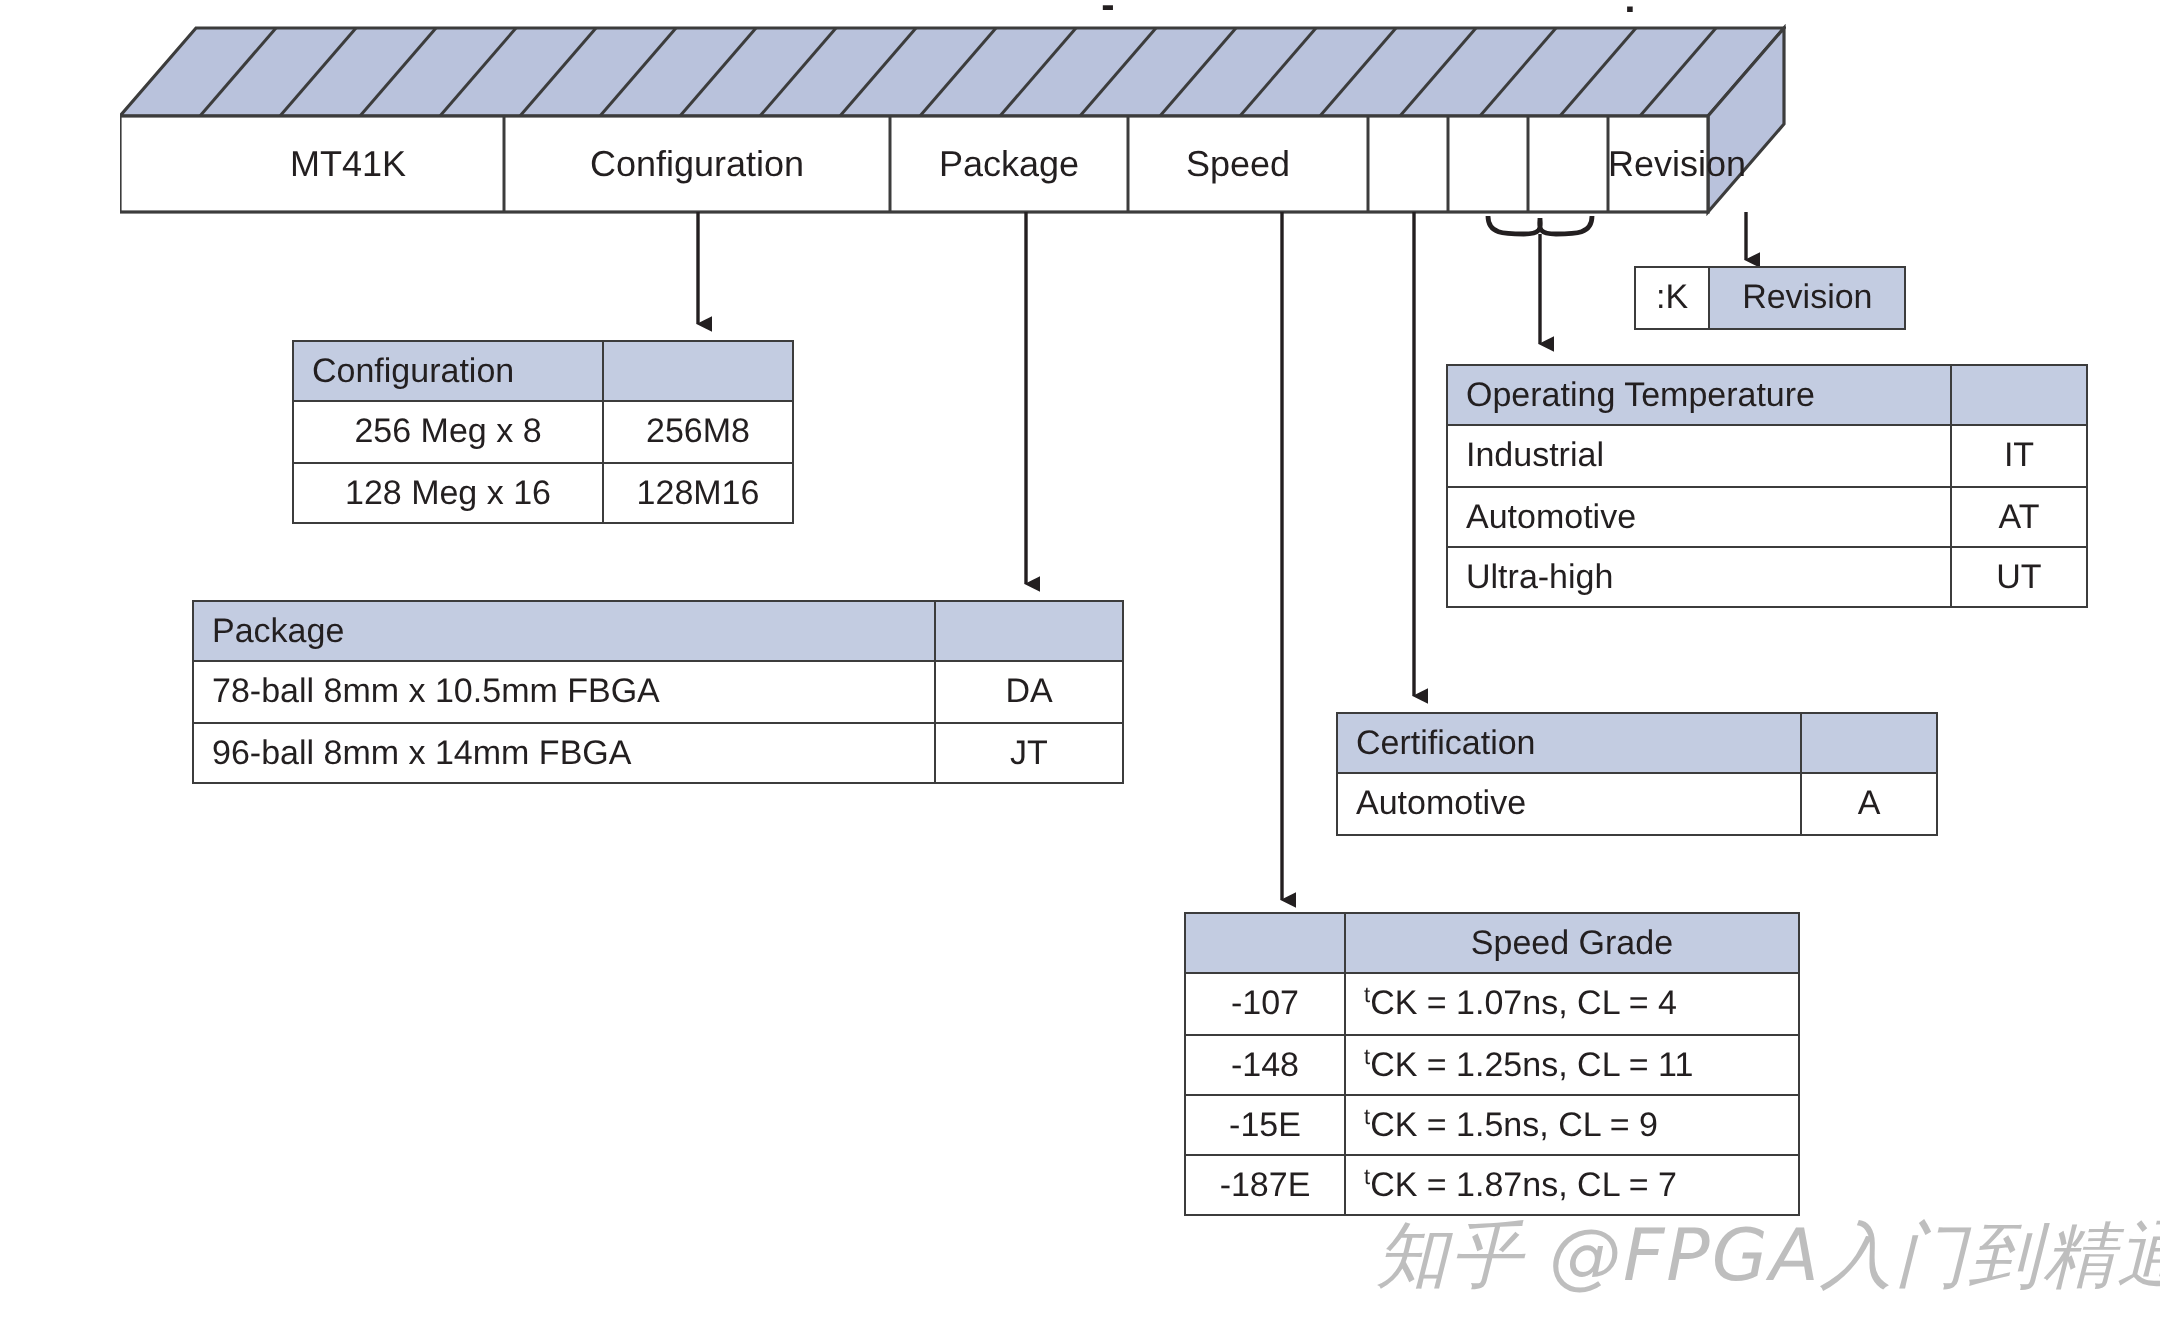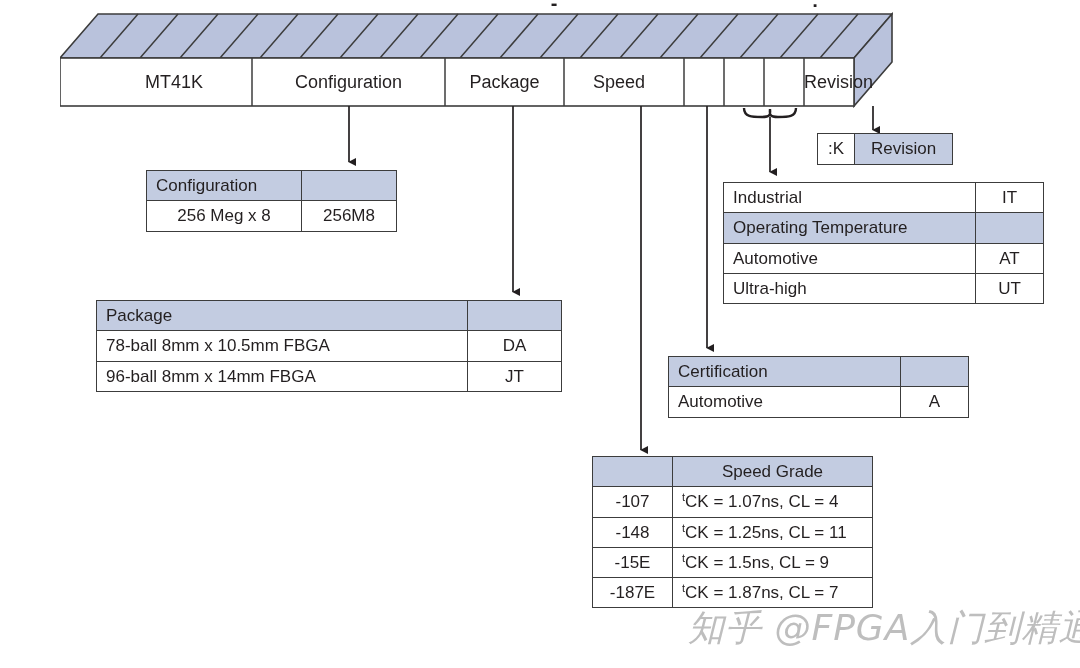--- a/index.html
+++ b/index.html
@@ -187,20 +187,24 @@
   <table class="tbl" style="left:146px; top:170px;">
     <tbody>
         <tr>
       <td class="hd" style="width:155px;">Configuration</td>
       <td class="hd" style="width:95px;"></td>
     </tr>
     <tr>
       <td class="ctr">256 Meg x 8</td>
       <td class="ctr">256M8</td>
     </tr>
+    <tr>
+      <td class="ctr">128 Meg x 16</td>
+      <td class="ctr">128M16</td>
+    </tr>
   </tbody>
     </table>
 
   <table class="tbl" style="left:96px; top:300px;">
     <tbody>
         <tr>
       <td class="hd" style="width:371px;">Package</td>
       <td class="hd" style="width:94px;"></td>
     </tr>
     <tr>
@@ -210,28 +214,28 @@
     <tr>
       <td>96-ball 8mm x 14mm FBGA</td>
       <td class="ctr">JT</td>
     </tr>
   </tbody>
     </table>
 
   <table class="tbl" style="left:723px; top:182px;">
     <tbody>
         <tr>
+      <td class="hd" style="width:252px;">Operating Temperature</td>
+      <td class="hd" style="width:68px;"></td>
+    </tr>
+    <tr>
       <td>Industrial</td>
       <td class="ctr">IT</td>
     </tr>
     <tr>
-      <td class="hd" style="width:252px;">Operating Temperature</td>
-      <td class="hd" style="width:68px;"></td>
-    </tr>
-    <tr>
       <td>Automotive</td>
       <td class="ctr">AT</td>
     </tr>
     <tr>
       <td>Ultra-high</td>
       <td class="ctr">UT</td>
     </tr>
   </tbody>
     </table>
 
@@ -245,21 +249,21 @@
       <td>Automotive</td>
       <td class="ctr">A</td>
     </tr>
   </tbody>
     </table>
 
   <table class="tbl" style="left:592px; top:456px;">
     <tbody>
         <tr>
       <td class="hd" style="width:80px;"></td>
-      <td class="hd ctr" style="width:200px;">Speed Grade</td>
+      <td class="hd ctr" style="width:227px;">Speed Grade</td>
     </tr>
     <tr>
       <td class="ctr">-107</td>
       <td><span class="sup">t</span><span>CK = 1.07ns, CL = 4</span></td>
     </tr>
     <tr>
       <td class="ctr">-148</td>
       <td><span class="sup">t</span><span>CK = 1.25ns, CL = 11</span></td>
     </tr>
     <tr>

